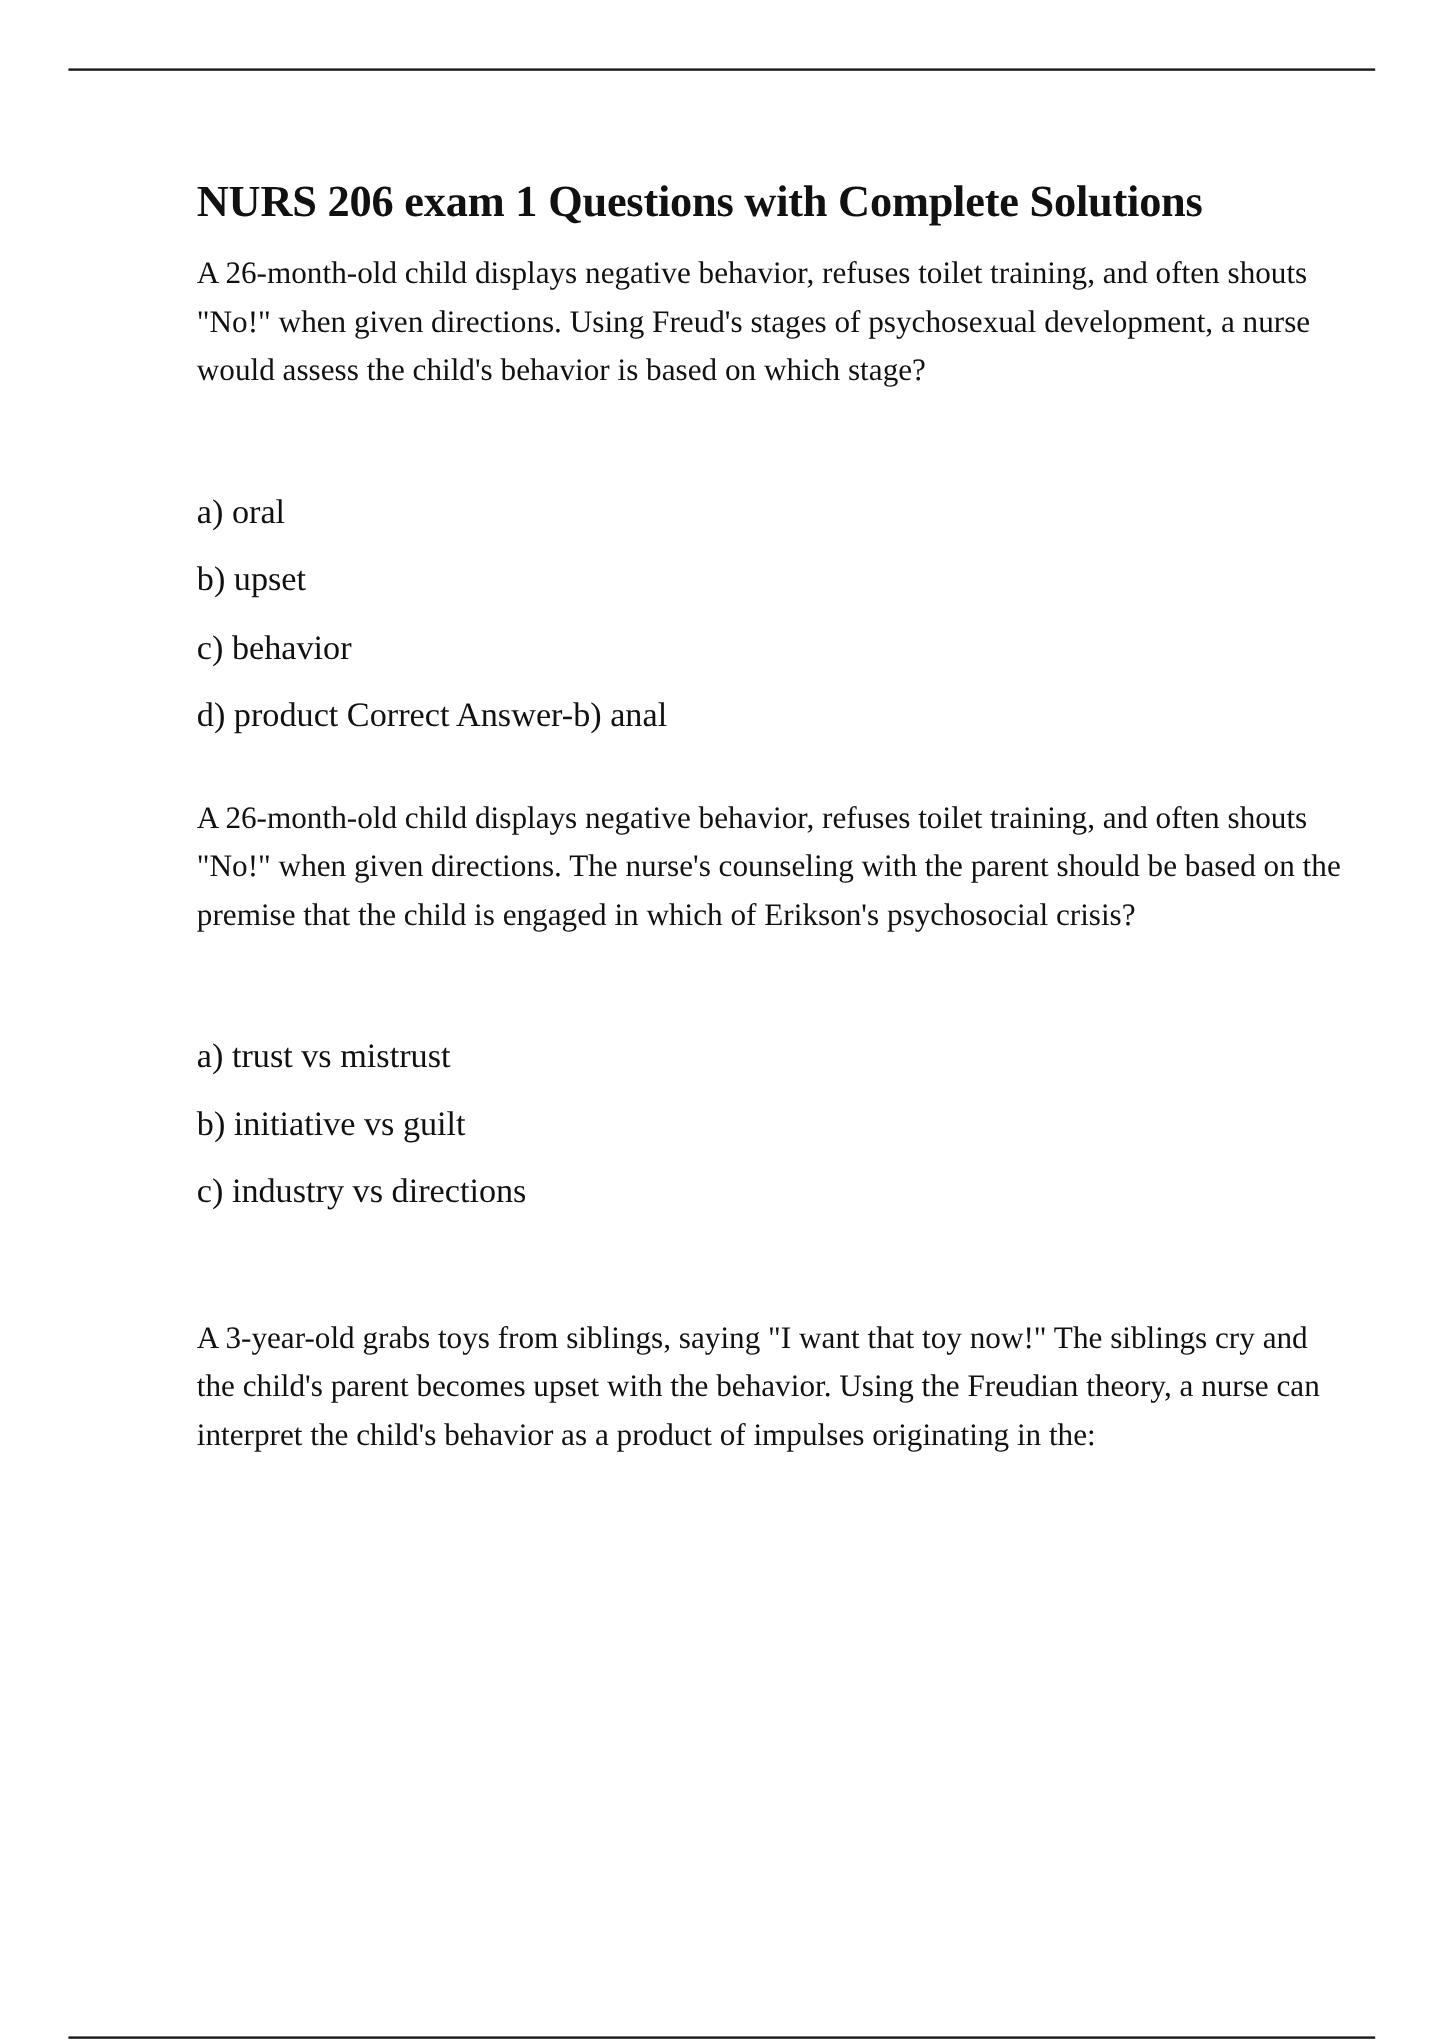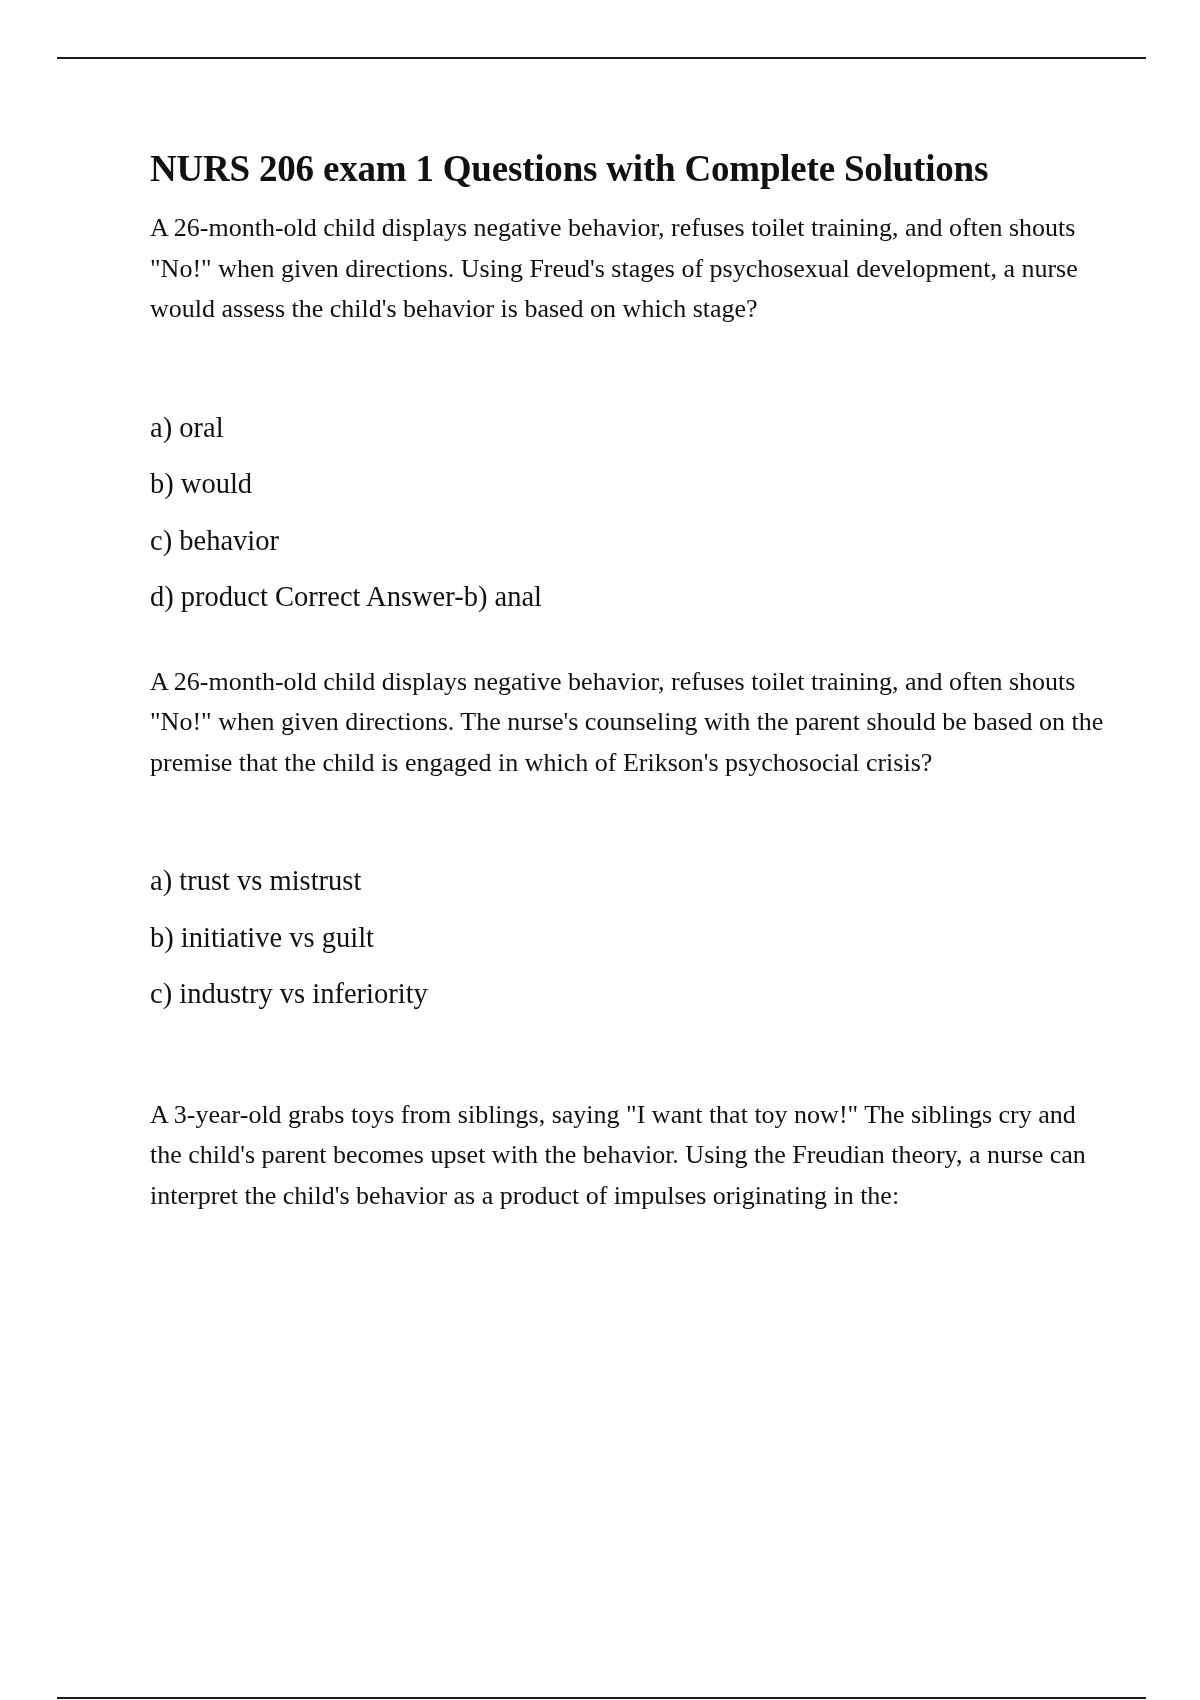--- a/index.html
+++ b/index.html
@@ -20,21 +20,21 @@
       left: 57px;
       width: 1089px;
       height: 2px;
       background: #1a1a1a;
     }
     .rule.top { top: 57px; }
     .rule.bottom { top: 1697px; }
 
     .content {
       position: absolute;
-      left: 150px;
+      left: 164px;
       top: 146px;
       width: 960px;
     }
     .doc-title {
       font-size: 37px;
       font-weight: bold;
       line-height: 46px;
       margin: 0 0 16px 0;
       letter-spacing: -0.2px;
     }
@@ -63,32 +63,32 @@
 
 <div class="rule top"></div>
 
 <div class="content">
   <h1 class="doc-title">NURS 206 exam 1 Questions with Complete Solutions</h1>
 
   <section class="q-block q-block-1">
     <p class="question">A 26-month-old child displays negative behavior, refuses toilet training, and often shouts "No!" when given directions. Using Freud's stages of psychosexual development, a nurse would assess the child's behavior is based on which stage?</p>
     <ul class="options">
       <li class="option">a) oral</li>
-      <li class="option">b) would</li>
+      <li class="option">b) upset</li>
       <li class="option">c) behavior</li>
       <li class="option">d) product Correct Answer-b) anal</li>
     </ul>
   </section>
 
   <section class="q-block q-block-2">
     <p class="question">A 26-month-old child displays negative behavior, refuses toilet training, and often shouts "No!" when given directions. The nurse's counseling with the parent should be based on the premise that the child is engaged in which of Erikson's psychosocial crisis?</p>
     <ul class="options">
       <li class="option">a) trust vs mistrust</li>
       <li class="option">b) initiative vs guilt</li>
-      <li class="option">c) industry vs inferiority</li>
+      <li class="option">c) industry vs directions</li>
     </ul>
   </section>
 
   <section class="q-block q-block-3">
     <p class="question">A 3-year-old grabs toys from siblings, saying "I want that toy now!" The siblings cry and the child's parent becomes upset with the behavior. Using the Freudian theory, a nurse can interpret the child's behavior as a product of impulses originating in the:</p>
   </section>
 </div>
 
 <div class="rule bottom"></div>
 

